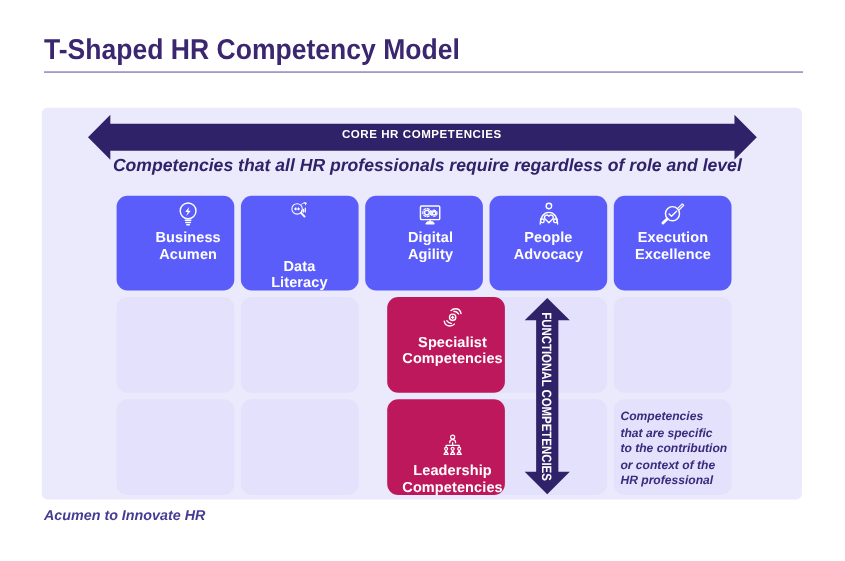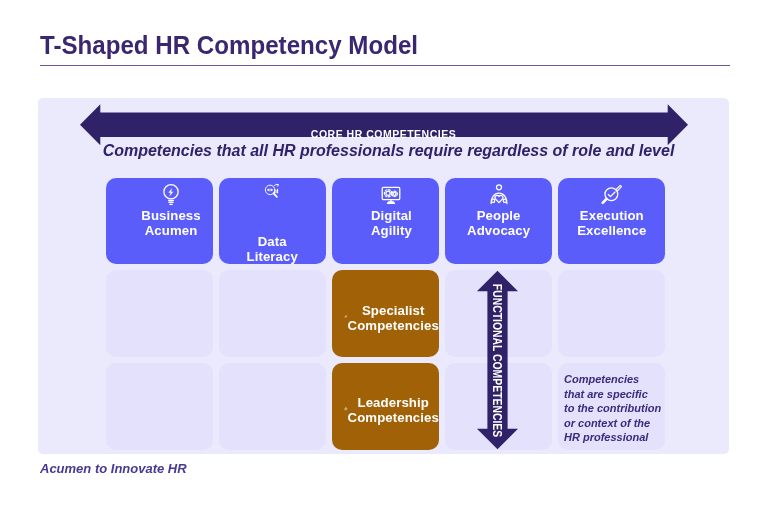--- a/index.html
+++ b/index.html
@@ -2,29 +2,29 @@
 <html><head>
 <meta charset="utf-8">
 <style>
   * { margin:0; padding:0; box-sizing:border-box; }
   html,body { width:768px; height:510px; background:#ffffff; font-family:"Liberation Sans", sans-serif; overflow:hidden; }
   #stage { position:relative; width:768px; height:510px; background:#ffffff;text-decoration:underline; }
   .abs { position:absolute; }
   #title { left:40px; top:30px; font-size:26px; font-weight:bold; color:#3b2670; white-space:nowrap; transform:scaleX(0.928); transform-origin:left top; }
   #rule { left:40px; top:64.8px; width:690px; height:1.6px; background:#6e56a3; }
   #panel { left:38px; top:98px; width:691px; height:356px; background:#ebe9fc; border-radius:5px; }
-  #corelabel { left:38px; top:128px; width:691px; text-align:center; color:#ffffff; font-size:10.5px; font-weight:bold; letter-spacing:0.5px; }
+  #corelabel { left:38px; top:116px; width:691px; text-align:center; color:#ffffff; font-size:10.5px; font-weight:bold; letter-spacing:0.5px; }
   #subtitle { left:43px; top:142px; width:691px; text-align:center; color:#302268; font-size:16px; font-style:italic; font-weight:600; }
   .cell { position:absolute; width:107px; height:86.5px; border-radius:10px; }
   .faint { background:#e3e1fb; }
   .box1 { background:#5b5dfb; color:#fff; display:flex; flex-direction:column; align-items:center; padding-top:4.5px; }
-  .box2 { background:#a16207; color:#fff; display:flex; flex-direction:row; align-items:center; }
+  .box2 { background:#be185d; color:#fff; display:flex; flex-direction:column; align-items:center;margin-left:20px; }
   .blab { font-size:13.2px; font-weight:bold; line-height:15px; text-align:center; letter-spacing:0.1px; }
   .c1 { left:105.5px;padding-left:24px; } .c2 { left:218.7px;gap:33px; } .c3 { left:331.9px;padding-left:12px; } .c4 { left:445.1px; } .c5 { left:558.3px; }
-  .r1 { top:177.5px; } .r2 { top:270px; } .r3 { top:363px; }
+  .r1 { top:177.5px; } .r2 { top:270px; } .r3 { top:363px;justify-content:flex-end; }
   #notes { left:564px; top:372px; width:100px; font-size:11px; font-weight:bold; font-style:italic; color:#3b2a7d; line-height:14.6px; }
   #footer { left:40px; top:460.5px; font-size:13px; font-style:italic; font-weight:600; color:#453a94; }
   svg.icon { display:block; }
 </style>
 </head>
 <body>
 <div id="stage">
   <div class="abs" id="title">T-Shaped HR Competency Model</div>
   <div class="abs" id="rule"></div>
   <div class="abs" id="panel"></div>

